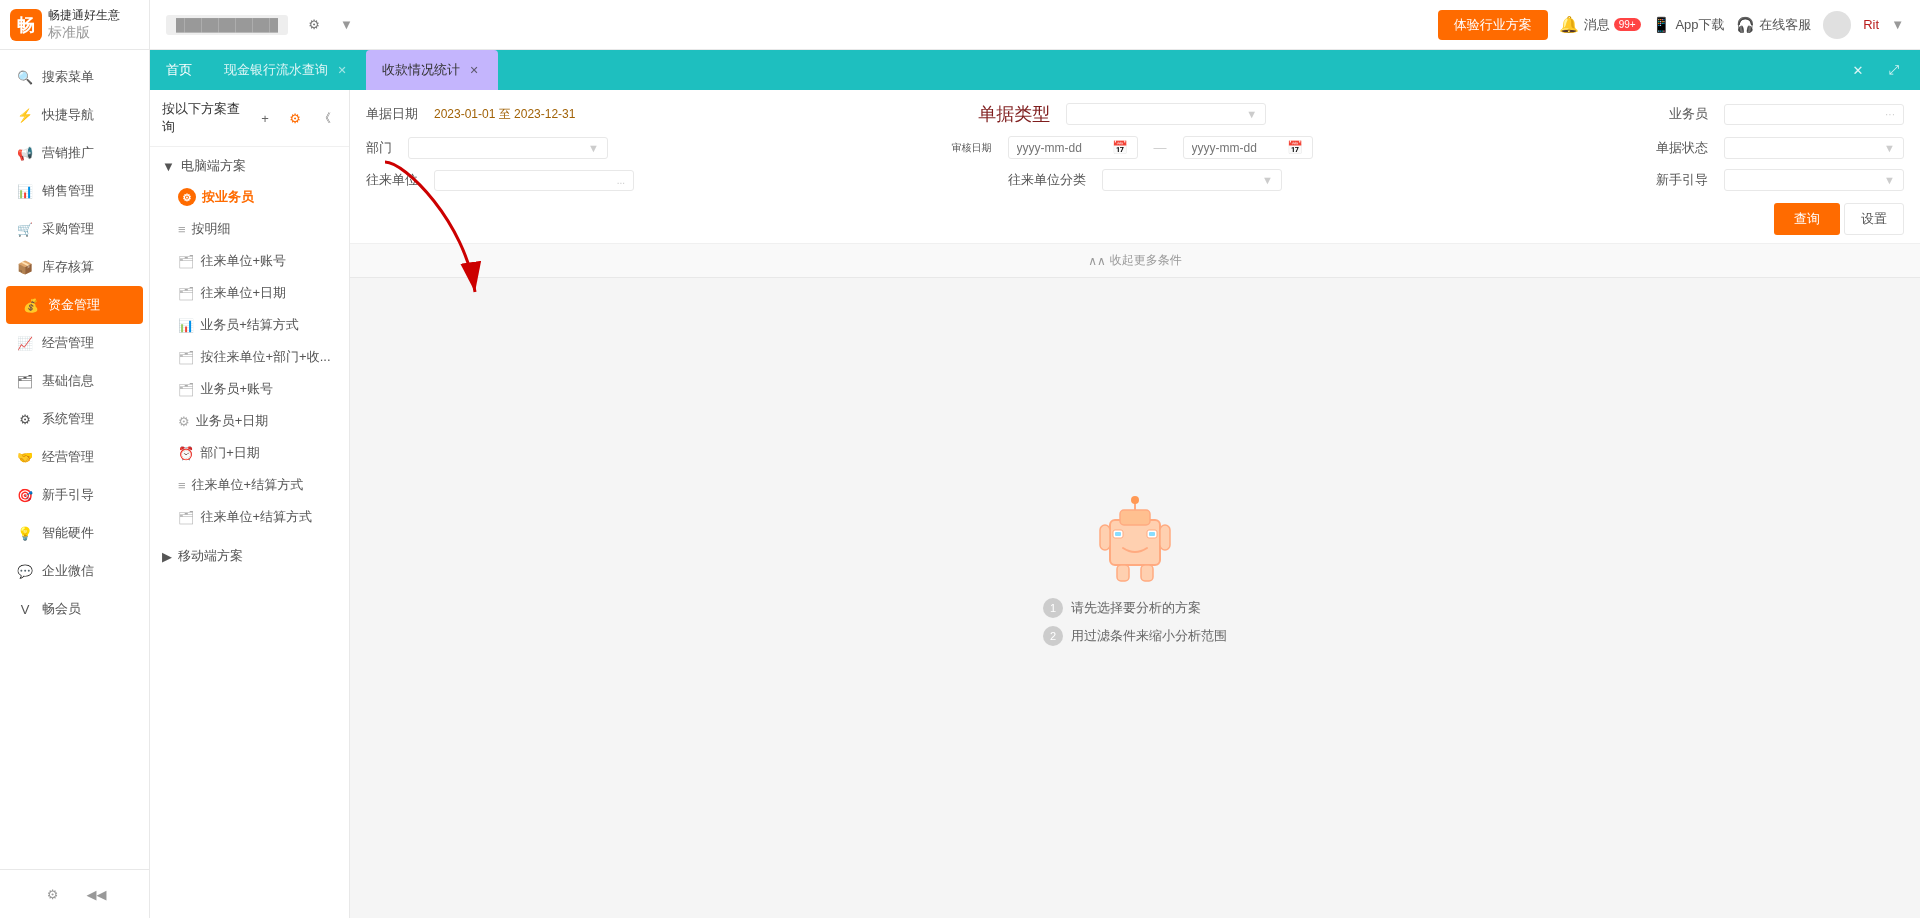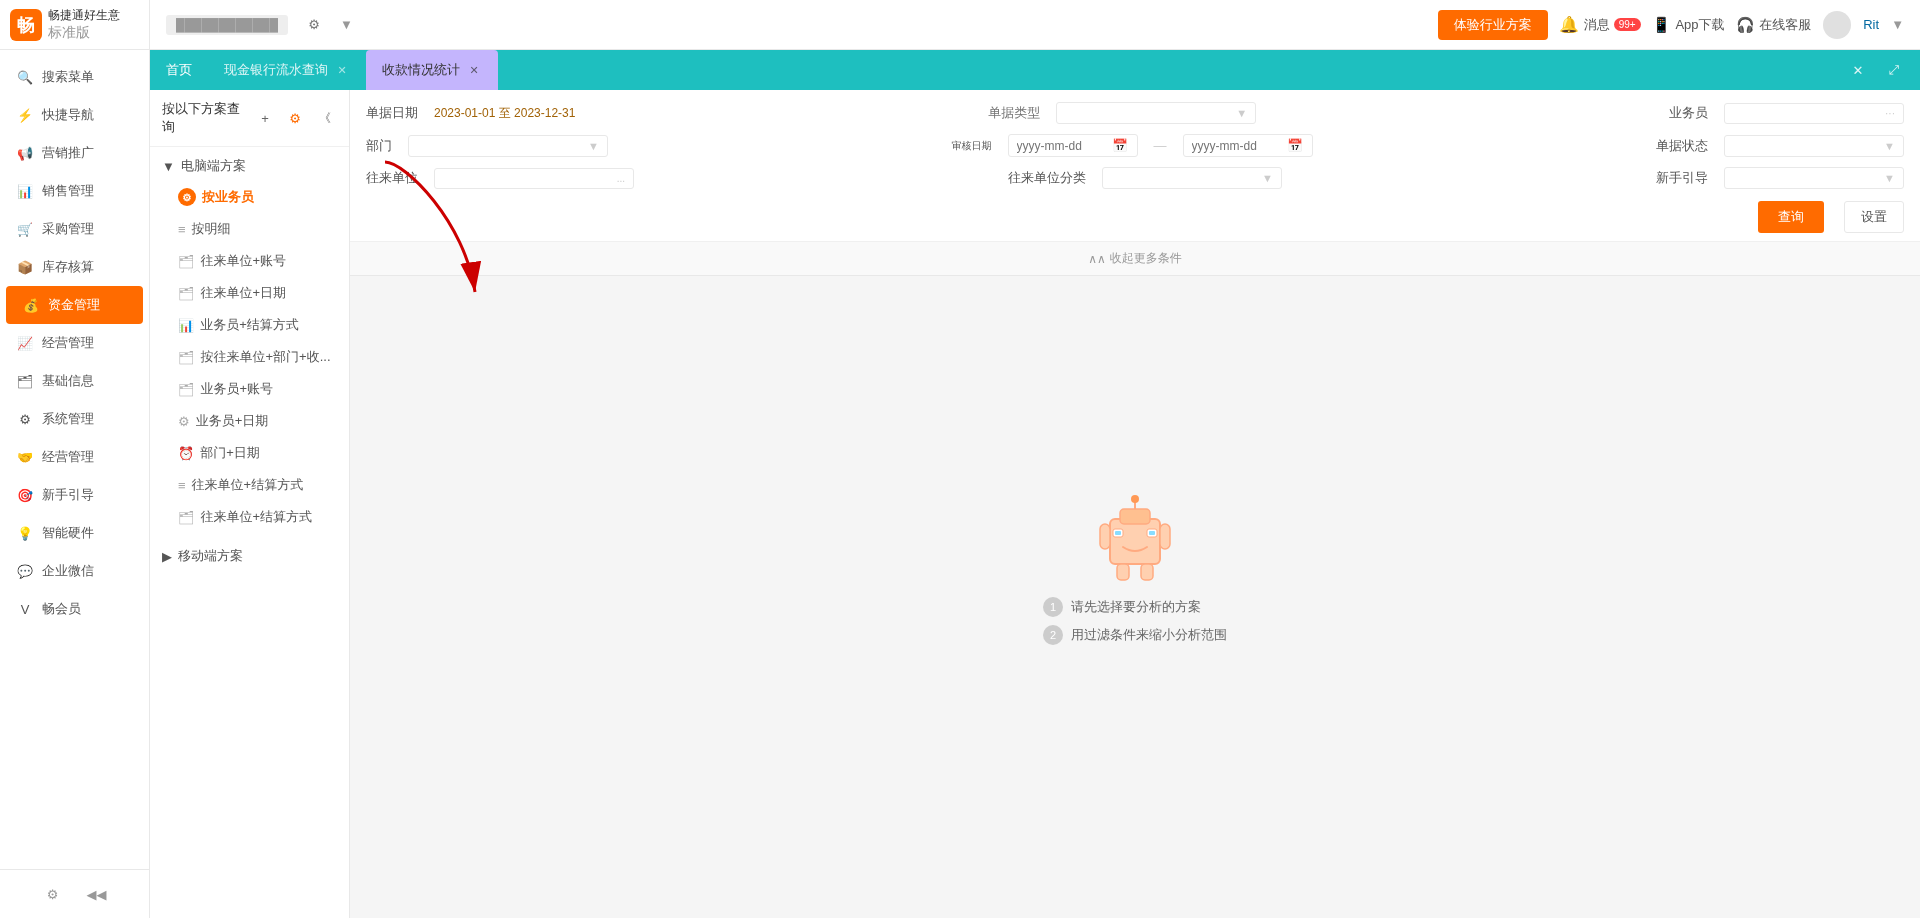--- a/index.html
+++ b/index.html
@@ -77,21 +77,21 @@
     
     ::-webkit-scrollbar { width: 4px; }
     ::-webkit-scrollbar-thumb { background: #ddd; border-radius: 2px; }
 
     
     .page-wrapper { position: relative; flex: 1; display: flex; flex-direction: column; overflow: hidden; }
 
     .filter-section { background: #fff; border-bottom: 1px solid #e8e8e8; }
     .filter-inner { padding: 12px 16px; }
 
-    .action-buttons-row { display: flex; justify-content: flex-end; padding: 0 16px 8px 16px; gap: 20px; background: #fff; }
+    .action-buttons-row { display: flex; justify-content: flex-end; padding: 0 16px 8px 16px; gap: 4px; background: #fff; }
   </style>
 </head>
 <body>
 
 <div class="app-container">
 
   <div class="sidebar">
     <div class="sidebar-logo">
       <div class="logo-icon">畅</div>
       <div class="logo-text">
@@ -185,21 +185,21 @@
       </div>
       <div class="header-icon-btn">
         <span style="font-size:15px;">📱</span>
         <span>App下载</span>
       </div>
       <div class="header-icon-btn">
         <span style="font-size:15px;">🎧</span>
         <span>在线客服</span>
       </div>
       <div class="user-avatar" style="background:#e0e0e0;border-radius:50%;width:28px;height:28px;"></div>
-      <span style="font-size:13px;color:#0369a1;">Rit</span>
+      <span style="font-size:13px;color:#b91c1c;">Rit</span>
       <span style="color:#999;cursor:pointer;">▼</span>
     </div>
 
     <div class="tab-bar">
       <div id="tab-items" style="display:flex;align-items:center;height:100%;">
           <div class="tab-item home">
             <span>首页</span>
           </div>
           <div class="tab-item">
             <span>现金银行流水查询</span>
@@ -295,21 +295,21 @@
           <div class="filter-section">
             <div class="filter-inner">
 
               <div style="display:flex;align-items:center;gap:16px;margin-bottom:10px;">
                 <div style="color:#555;font-size:13px;white-space:nowrap;">单据日期</div>
                 <div style="font-size:12px;color:#a16207;">
                   <span>2023-01-01</span> 至 <span>2023-12-31</span>
                 </div>
                 <div style="flex:1;"></div>
                 <div style="display:flex;align-items:center;gap:4px;">
-                  <span style="color:#737373;font-size:13px;">单据类型</span>
+                  <span style="color:#7f1d1d;font-size:18px;">单据类型</span>
                 </div>
                 <div style="display:flex;align-items:center;border:1px solid #e8e8e8;border-radius:3px;padding:4px 8px;background:#fff;cursor:pointer;min-width:200px;gap:4px;">
                   <span style="flex:1;color:#bbb;font-size:13px;"></span>
                   <span style="color:#ccc;font-size:11px;">▼</span>
                 </div>
                 <div style="flex:1;"></div>
                 <div style="color:#555;font-size:13px;white-space:nowrap;">业务员</div>
                 <div style="display:flex;align-items:center;border:1px solid #e8e8e8;border-radius:3px;padding:4px 8px;background:#fff;cursor:pointer;min-width:180px;gap:4px;">
                   <span style="flex:1;color:#bbb;font-size:13px;"></span>
                   <span style="color:#ccc;font-size:10px;">···</span>

